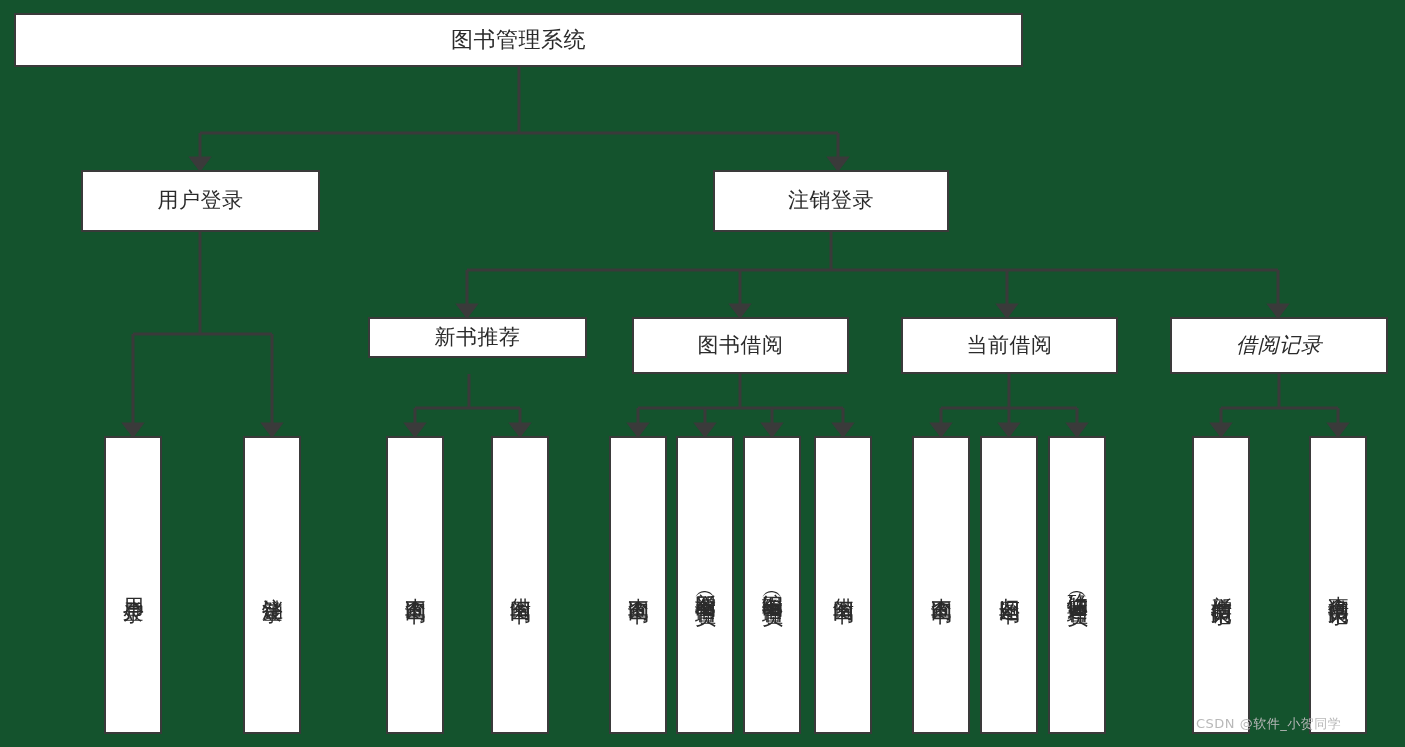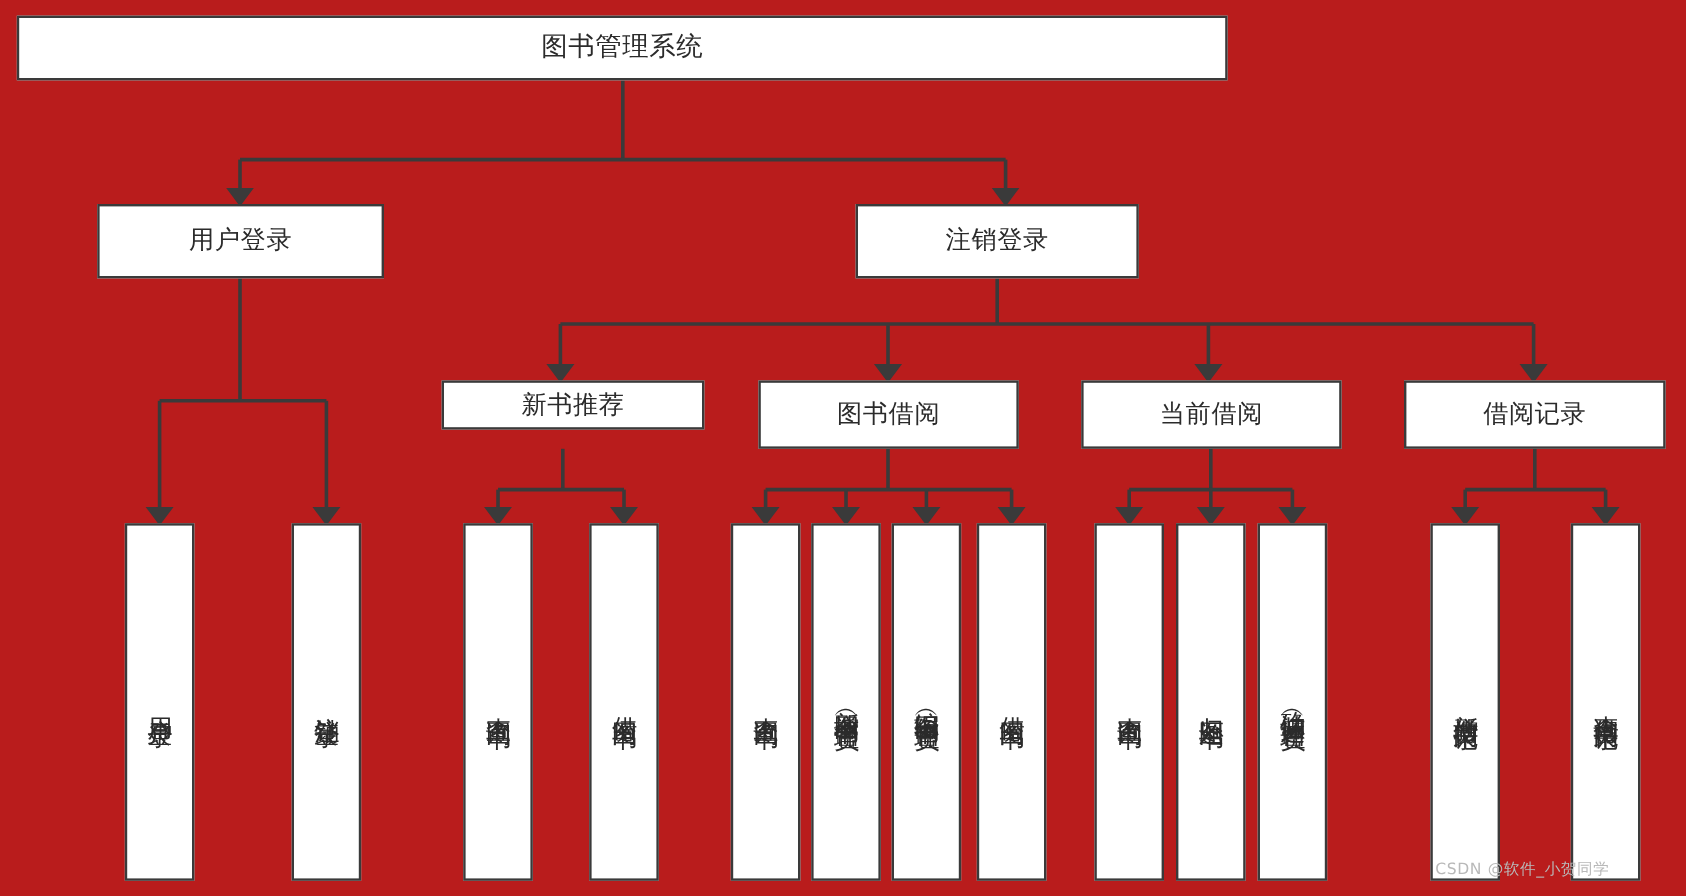--- a/index.html
+++ b/index.html
@@ -8,21 +8,21 @@
     padding: 0;
     background: #ffffff;
   }
   body {
     font-family: "DejaVu Sans", "Liberation Sans", sans-serif;
   }
   #canvas {
     position: relative;
     width: 1405px;
     height: 747px;
-    background: #b91c1c;
+    background: #14532d;
     overflow: hidden;
   }
   svg.edges {
     position: absolute;
     left: 0;
     top: 0;
     width: 1405px;
     height: 747px;
     pointer-events: none;
   }
@@ -139,21 +139,21 @@
   </div>
 
   <div class="node node-h" style="left:901px; top:317px; width:217px; height:57px;">
     <span class="label">当前借阅</span>
   </div>
 
   <div class="node node-h" style="left:632px; top:317px; width:217px; height:57px;">
     <span class="label">图书借阅</span>
   </div>
 
-  <div class="node node-h" style="left:1170px; top:317px; width:218px; height:57px;">
+  <div class="node node-h" style="left:1170px; top:317px; width:218px; height:57px;font-style:italic;">
     <span class="label">借阅记录</span>
   </div>
 
   <div class="node node-v" style="left:104px; top:436px; width:58px; height:298px;">
     <span class="label">用户登录</span>
   </div>
   <div class="node node-v" style="left:243px; top:436px; width:58px; height:298px;">
     <span class="label">注销登录</span>
   </div>
 

